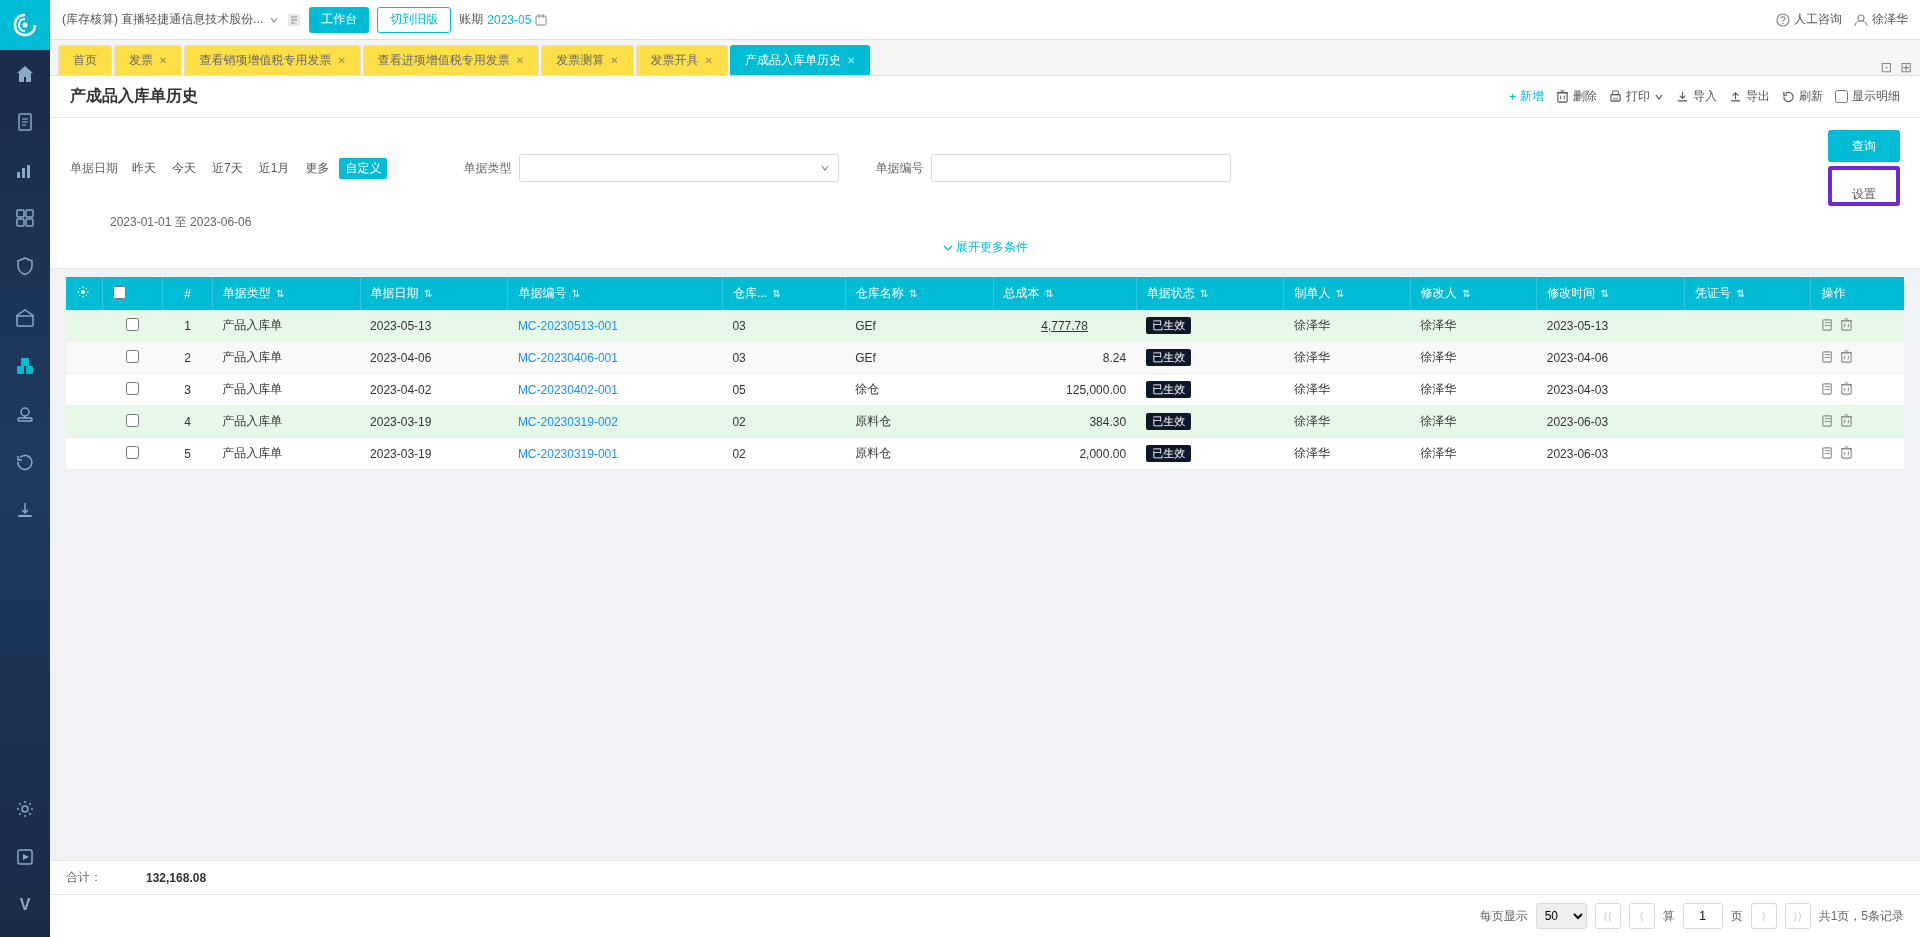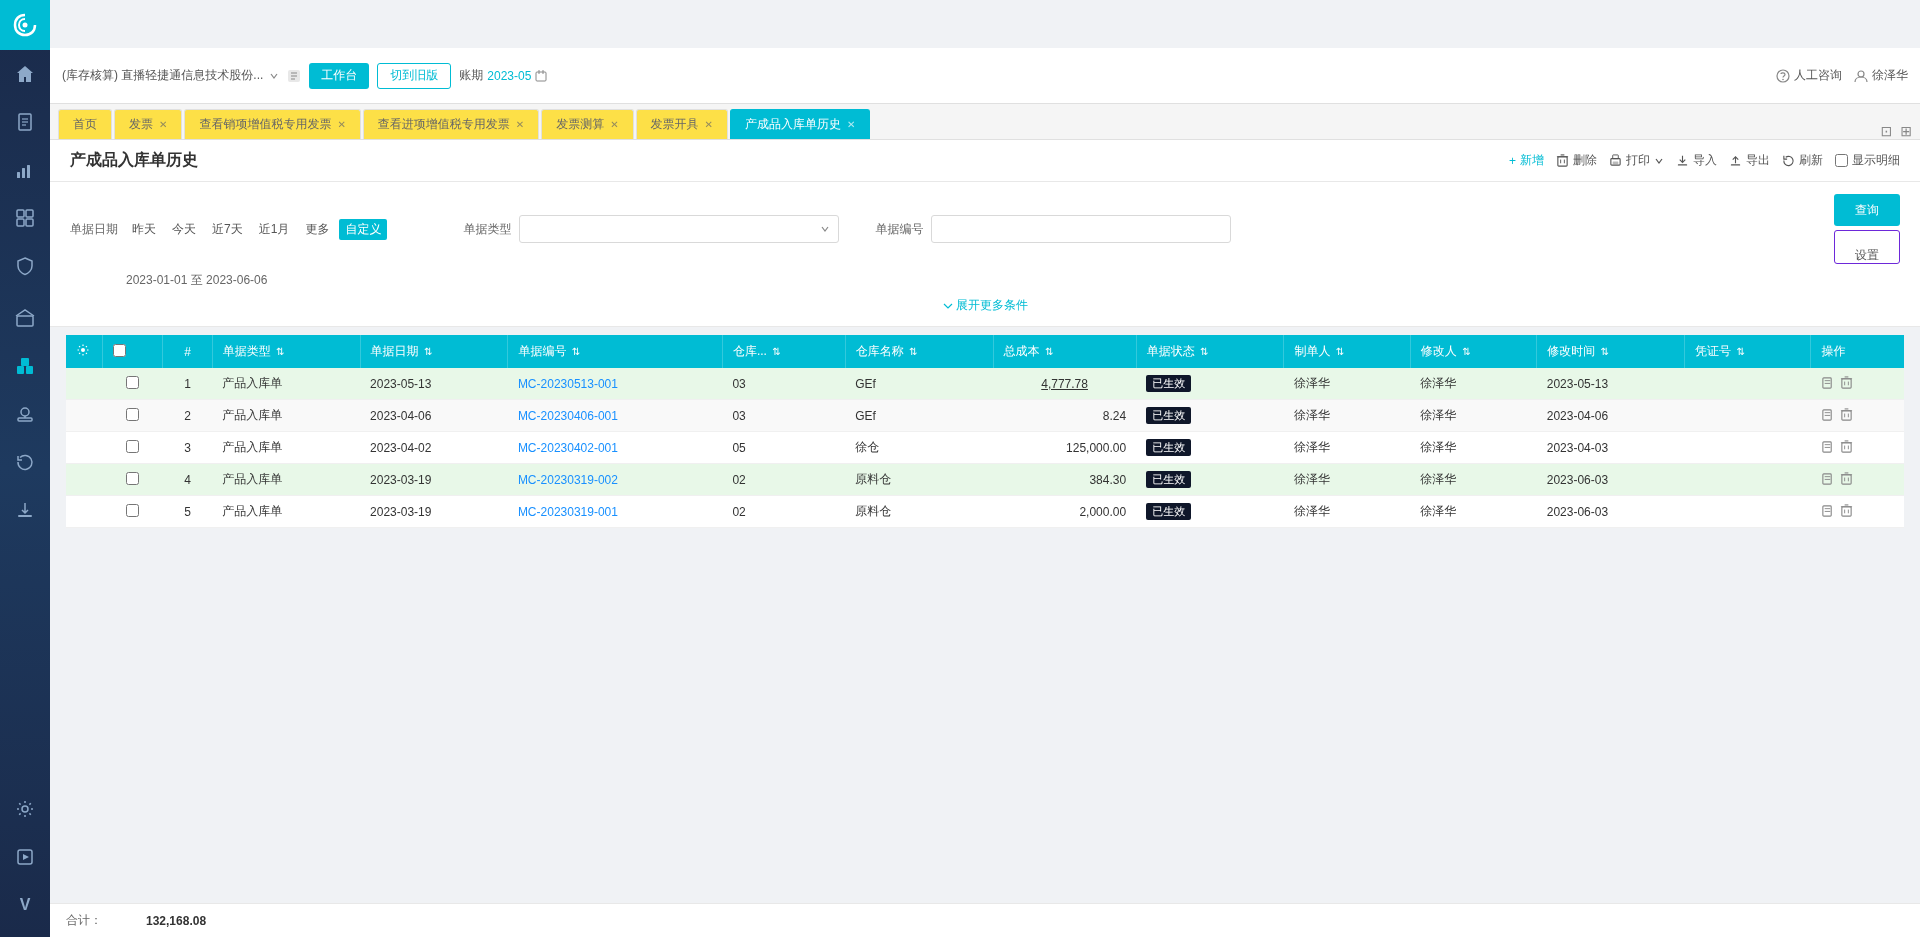--- a/index.html
+++ b/index.html
@@ -13,21 +13,21 @@
     .sidebar-logo { width: 50px; height: 50px; background: #00bcd4; display: flex; align-items: center; justify-content: center; }
     .sidebar-logo svg { width: 28px; height: 28px; }
     .sidebar-item { width: 50px; height: 48px; display: flex; align-items: center; justify-content: center; color: #8da8c8; cursor: pointer; position: relative; }
     .sidebar-item.active { color: #00bcd4; }
     .sidebar-item svg { width: 20px; height: 20px; }
 
     
     .main-content { flex: 1; display: flex; flex-direction: column; overflow: hidden; }
 
     
-    .topbar { height: 56px; background: #fff; border-bottom: 1px solid #e0e0e0; display: flex; align-items: center; padding: 0 12px; gap: 8px; margin-top: 48px; }
+    .topbar { height: 40px; background: #fff; border-bottom: 1px solid #e0e0e0; display: flex; align-items: center; padding: 0 12px; gap: 8px; }
     .topbar-brand { display: flex; align-items: center; gap: 6px; color: #555; font-size: 12px; }
     .topbar-btn { height: 26px; padding: 0 12px; border-radius: 3px; border: none; cursor: pointer; font-size: 12px; font-family: inherit; }
     .btn-workspace { background: #00bcd4; color: #fff; }
     .btn-switch { background: #fff; border: 1px solid #00bcd4; color: #00bcd4; }
     .topbar-period { display: flex; align-items: center; gap: 4px; color: #555; font-size: 12px; }
     .topbar-right { margin-left: auto; display: flex; align-items: center; gap: 12px; color: #555; font-size: 12px; }
     .topbar-right-item { display: flex; align-items: center; gap: 4px; cursor: pointer; }
 
     
     .tabbar { height: 36px; background: #f5f5f5; border-bottom: 1px solid #e0e0e0; display: flex; align-items: flex-end; padding-left: 8px; overflow: hidden; }
@@ -93,21 +93,21 @@
     .page-input { width: 40px; height: 26px; border: 1px solid #d9d9d9; border-radius: 3px; text-align: center; font-size: 12px; }
     .page-info { color: #666; font-size: 12px; }
     .display-toggle { display: flex; align-items: center; gap: 4px; font-size: 12px; color: #555; }
     .display-toggle input { cursor: pointer; }
 
     
     input[type="checkbox"] { cursor: pointer; accent-color: #00bcd4; }
 
     
     .query-btn { height: 32px; padding: 0 20px; background: #00bcd4; color: #fff; border: none; border-radius: 3px; font-size: 12px; cursor: pointer; font-family: inherit; }
-    .set-btn { height: 32px; padding: 16px 20px; background: #fff; color: #555; border: 1px solid #6d28d9; border-radius: 3px; font-size: 12px; cursor: pointer; font-family: inherit; }
+    .set-btn { height: 32px; padding: 16px 20px; background: #fff; color: #555; border: 4px solid #6d28d9; border-radius: 3px; font-size: 12px; cursor: pointer; font-family: inherit; }
   </style>
 </head>
 <body>
 
 <div class="app-container">
 
   <div class="sidebar">
     <div class="sidebar-logo">
       <svg viewBox="0 0 28 28" fill="none">
         <path d="M14 4 C8 4 4 8 4 14 C4 20 8 24 14 24 C20 24 24 20 24 14" stroke="#fff" stroke-width="2.5" fill="none"></path>
@@ -362,21 +362,21 @@
           <div style="margin-left:20px;display:flex;align-items:center;gap:8px;">
             <span class="filter-label">单据编号</span>
             <input class="input-box" type="text" style="min-width: 300px;">
           </div>
           <div style="margin-left:auto; display:flex; flex-direction:column; gap:4px;">
             <button class="query-btn">查询</button>
             <button class="set-btn">设置</button>
           </div>
         </div>
         <div class="filter-row">
-          <span class="filter-date-range" style="margin-left:56px;">2023-01-01 至 2023-06-06</span>
+          <span class="filter-date-range" style="margin-left:40px;">2023-01-01 至 2023-06-06</span>
         </div>
         <div class="filter-row2">
           <div class="expand-btn">
             <svg width="12" height="12" viewBox="0 0 12 12">
                 <path d="M2 4 L6 8 L10 4" stroke="#00bcd4" stroke-width="1.2" fill="none"></path>
               </svg>
             <span>展开更多条件</span>
           </div>
         </div>
       </div>
@@ -592,16 +592,32 @@
   </tr>
             </tbody>
         </table>
       </div>
 
       <div class="table-footer">
         <span class="footer-total-label">合计：</span>
         <span class="footer-total-value">132,168.08</span>
       </div>
 
+      <div class="pagination">
+        <span class="page-size-label">每页显示</span>
+        <select class="page-size-select">
+          <option>50</option>
+          <option>20</option>
+          <option>100</option>
+        </select>
+        <button class="page-nav-btn disabled">⟨⟨</button>
+        <button class="page-nav-btn disabled">⟨</button>
+        <span class="page-size-label">算</span>
+        <input class="page-input" type="text" value="1" style="">
+        <span class="page-size-label">页</span>
+        <button class="page-nav-btn disabled">⟩</button>
+        <button class="page-nav-btn disabled">⟩⟩</button>
+        <span class="page-info">共1页，5条记录</span>
+      </div>
 
     </div>
   </div>
 </div>
 
 </body></html>

